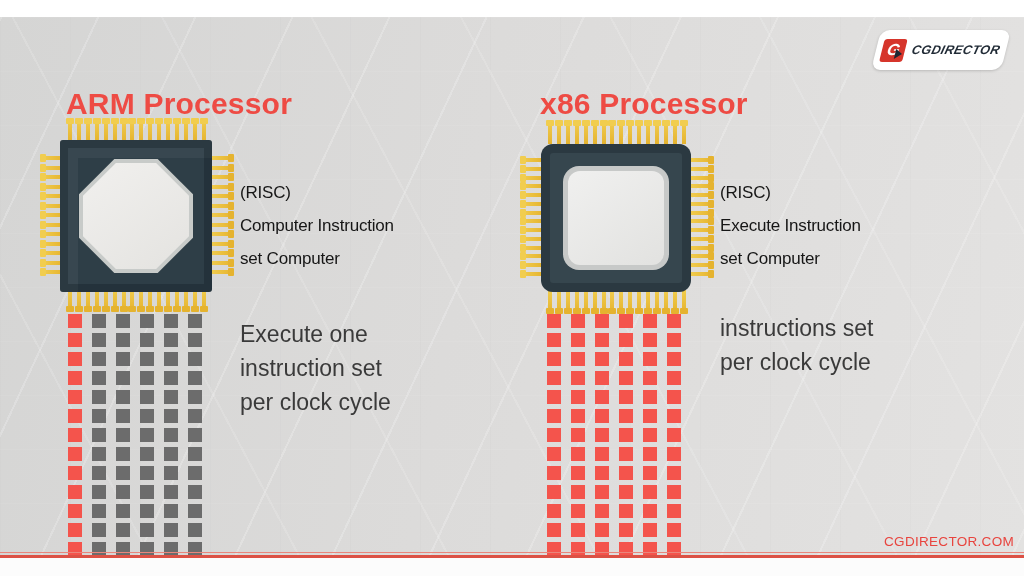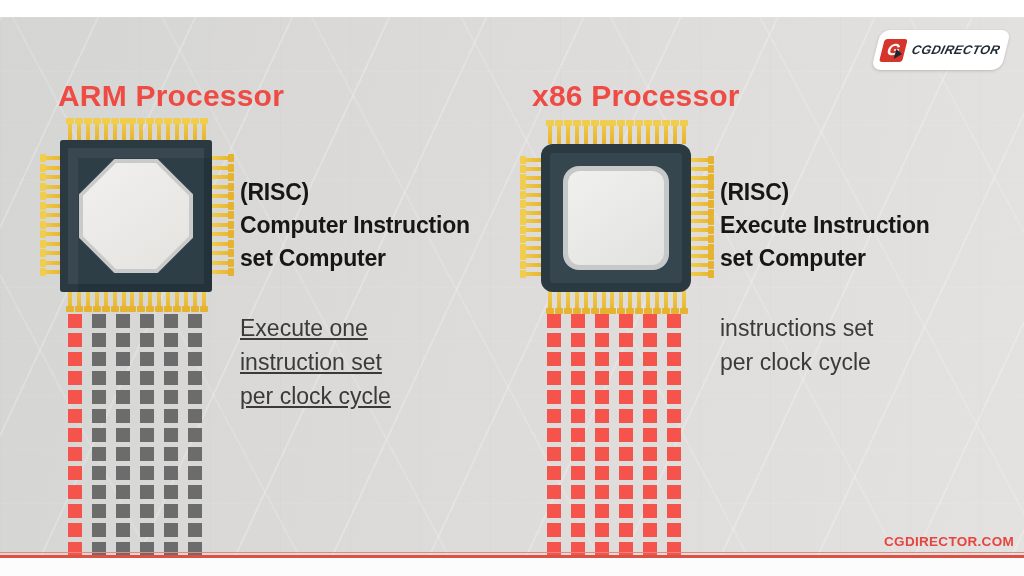--- a/index.html
+++ b/index.html
@@ -28,21 +28,21 @@
   .logo-inner{display:flex;align-items:center;}
   .logo-glyph{position:relative;width:23px;height:23px;background:#d6352b;border-radius:3px;
     display:flex;align-items:center;justify-content:center;color:#fff;font-weight:800;
     font-style:italic;font-size:16px;line-height:1;}
   .logo-glyph::after{content:"";position:absolute;right:2px;bottom:3px;width:0;height:0;
     border-left:7px solid #1d2733;border-top:5px solid transparent;border-bottom:5px solid transparent;}
   .logo-text{margin-left:7px;font-size:12.5px;font-weight:800;font-style:italic;
     color:#212b36;letter-spacing:.4px;}
 
   
-  .col-title{position:absolute;margin:8px;font-size:30px;line-height:34px;font-weight:800;
+  .col-title{position:absolute;margin:16px;font-size:30px;line-height:34px;font-weight:800;
     color:var(--accent);letter-spacing:.2px;}
   .arm-title{left:50px;top:54px;}
   .x86-title{left:524px;top:54px;}
 
   
   .chip{position:absolute;width:198px;height:198px;}
   .chip-arm{left:38px;top:99px;}
   .chip-x86{left:518px;top:101px;}
   .chip-body{position:absolute;z-index:1;}
   .chip-body-arm{left:22px;top:24px;width:152px;height:152px;background:var(--chip-body);
@@ -70,39 +70,39 @@
     background:var(--pin);border-radius:1px;}
   .pins-left{top:40px;bottom:40px;left:3px;width:23px;flex-direction:column;}
   .pins-right{top:40px;bottom:40px;right:3px;width:23px;flex-direction:column;}
   .pins-left .pin,.pins-right .pin{height:4px;width:100%;background:linear-gradient(90deg,var(--pincap),var(--pin));}
   .pins-left .pin::before{content:"";position:absolute;left:-1px;top:-2px;width:6px;height:8px;
     background:var(--pincap);border-radius:1px;}
   .pins-right .pin::before{content:"";position:absolute;right:-1px;top:-2px;width:6px;height:8px;
     background:var(--pin);border-radius:1px;}
 
   
-  .arch-block{position:absolute;font-size:23px;line-height:33px;font-weight:700;color:var(--ink);
+  .arch-block{position:absolute;font-size:17px;line-height:33px;font-weight:400;color:var(--ink);
     letter-spacing:-.2px;}
   .arch-arm{left:240px;top:159px;}
   .arch-x86{left:720px;top:159px;}
   .exec-block{position:absolute;font-size:23px;line-height:34px;font-weight:400;color:var(--ink-soft);}
-  .exec-arm{left:240px;top:294px;text-decoration:underline;}
+  .exec-arm{left:240px;top:300px;}
   .exec-x86{left:720px;top:294px;}
 
   
   .dot-grid{position:absolute;display:grid;grid-template-columns:repeat(6,14px);
     grid-auto-rows:14px;column-gap:10px;row-gap:5px;z-index:1;}
   .grid-arm{left:68px;top:297px;}
   .grid-x86{left:547px;top:297px;}
   .cell{width:14px;height:14px;}
   .cell-red{background:var(--grid-red);}
   .cell-gray{background:var(--grid-gray);}
 
   
-  .site-text{position:absolute;right:10px;top:534px;font-size:13.5px;font-weight:700;
+  .site-text{position:absolute;right:10px;top:534px;font-size:13.5px;font-weight:400;
     color:var(--footer-red);letter-spacing:.3px;z-index:6;}
   .red-line-thin{position:absolute;left:0;top:551.5px;width:100%;height:1.4px;background:#e9867c;z-index:5;}
   .red-line-thick{position:absolute;left:0;top:554.5px;width:100%;height:3.2px;background:var(--line-red);z-index:5;}
   .bottom-strip{position:absolute;left:0;top:558px;width:100%;height:18px;background:#fcfcfc;z-index:5;}
 </style>
 </head>
 <body>
 
 <div class="canvas">
   <div class="top-strip"></div>

